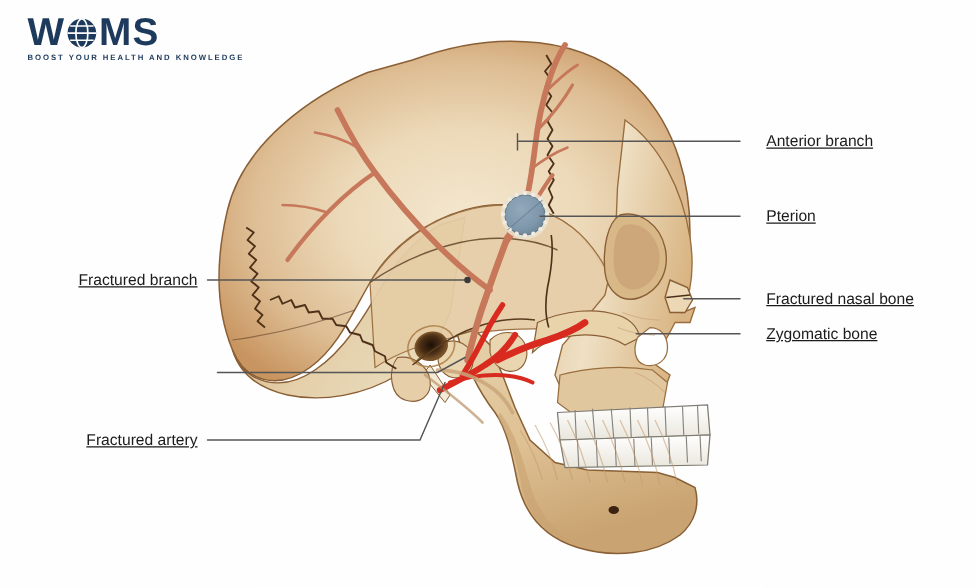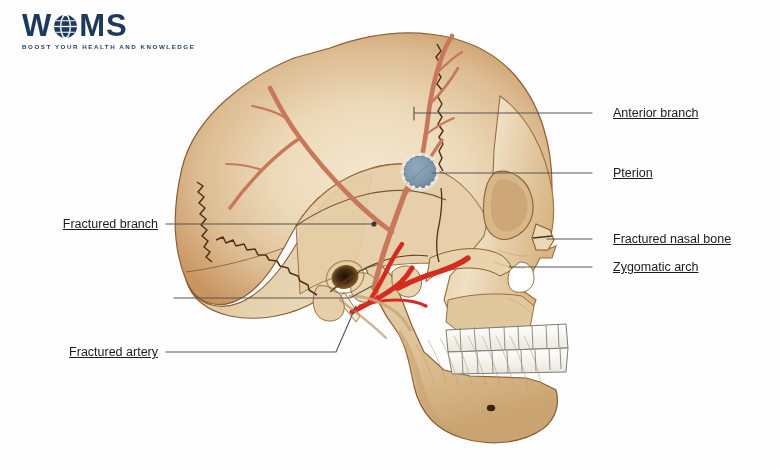--- a/index.html
+++ b/index.html
@@ -263,18 +263,18 @@
       </span>
       <span class="lt">M</span>
       <span class="lt">S</span>
     </div>
     <div class="logo-tag">BOOST YOUR HEALTH AND KNOWLEDGE</div>
   </div>
 
   <div class="lbl r" style="left:613px;top:106px;">Anterior branch</div>
   <div class="lbl r" style="left:613px;top:166px;">Pterion</div>
   <div class="lbl r" style="left:613px;top:232px;">Fractured nasal bone</div>
-  <div class="lbl r" style="left:613px;top:260px;">Zygomatic arch</div>
+  <div class="lbl r" style="left:613px;top:260px;">Zygomatic bone</div>
 
   <div class="lbl l" style="right:622px;top:217px;">Fractured branch</div>
   <div class="lbl l" style="right:622px;top:345px;">Fractured artery</div>
 
 </div>
 
 </body></html>

